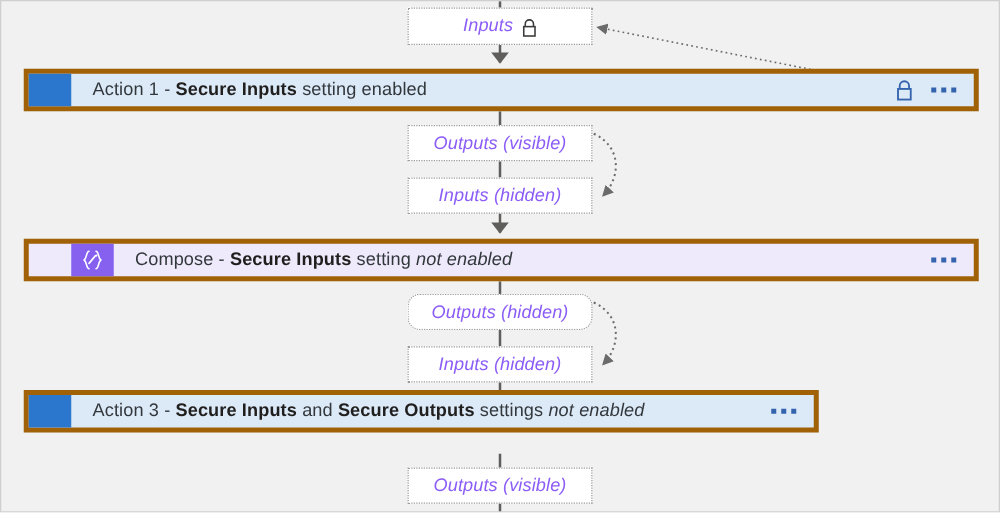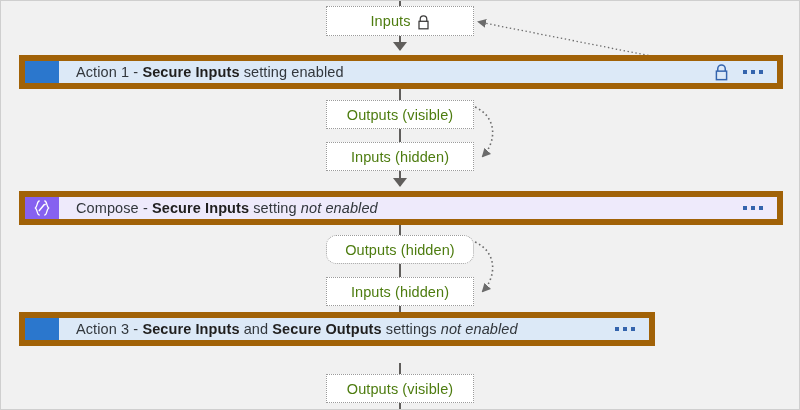--- a/index.html
+++ b/index.html
@@ -39,41 +39,42 @@
   
   .databox {
     position: absolute;
     box-sizing: border-box;
     background: #ffffff;
     border: 1px dotted #9b9b9b;
     display: flex;
     align-items: center;
     justify-content: center;
     font-size: 14.5px;
-    color: #4d7c0f;
+    color: #8b5cf6;
     letter-spacing: 0.1px;
     white-space: nowrap;
+    font-style: italic;
   }
   .databox .lock-glyph {
     display: inline-flex;
     margin-left: 6px;
     position: relative;
     top: 1px;
   }
 
   
   .actionbar {
     position: absolute;
     box-sizing: border-box;
     display: flex;
     align-items: center;
-    border: 6px solid #a16207;
+    border: 4px solid #a16207;
   }
   .actionbar.blue   { background: #dce9f7; }
-  .actionbar.purple { background: #eeeafb; }
+  .actionbar.purple { background: #eeeafb; padding-left: 34px; }
 
   .action-icon {
     width: 34px;
     height: 100%;
     flex: 0 0 34px;
     display: flex;
     align-items: center;
     justify-content: center;
   }
   .action-icon.blue-sq   { background: #2b77cd; }

